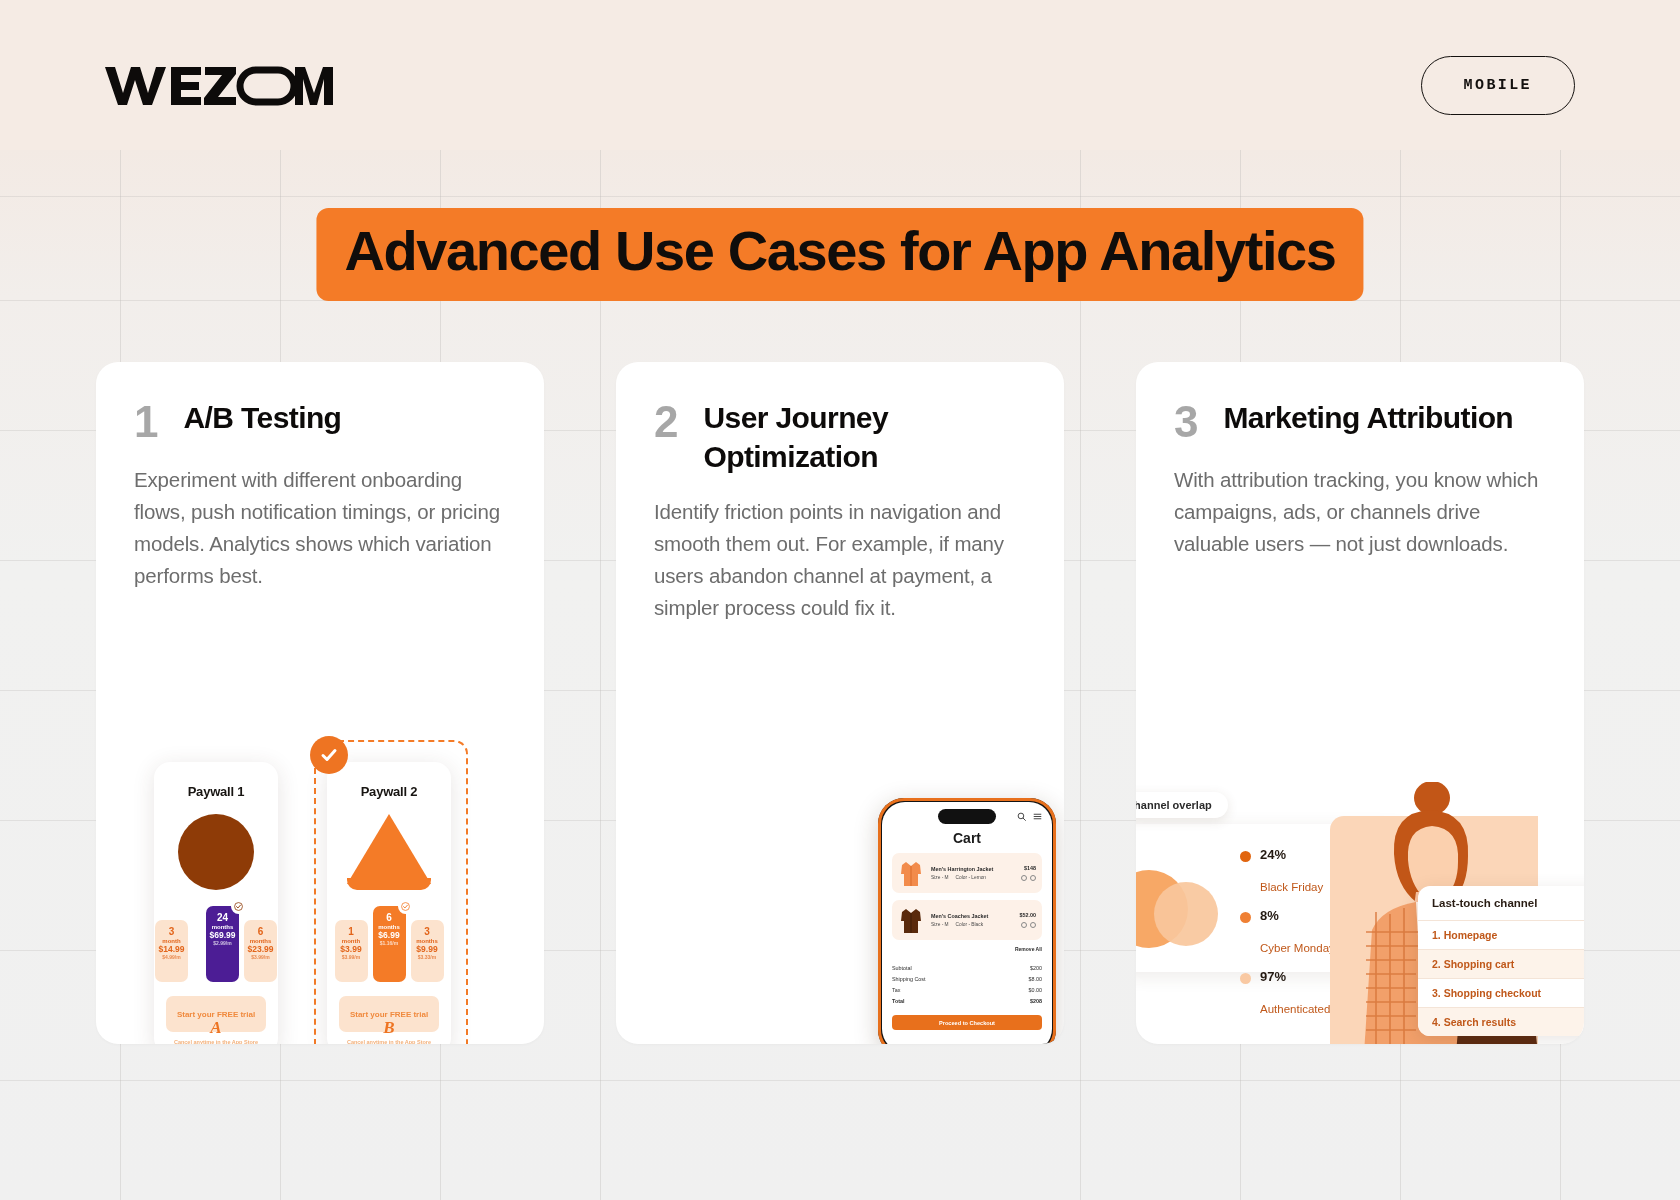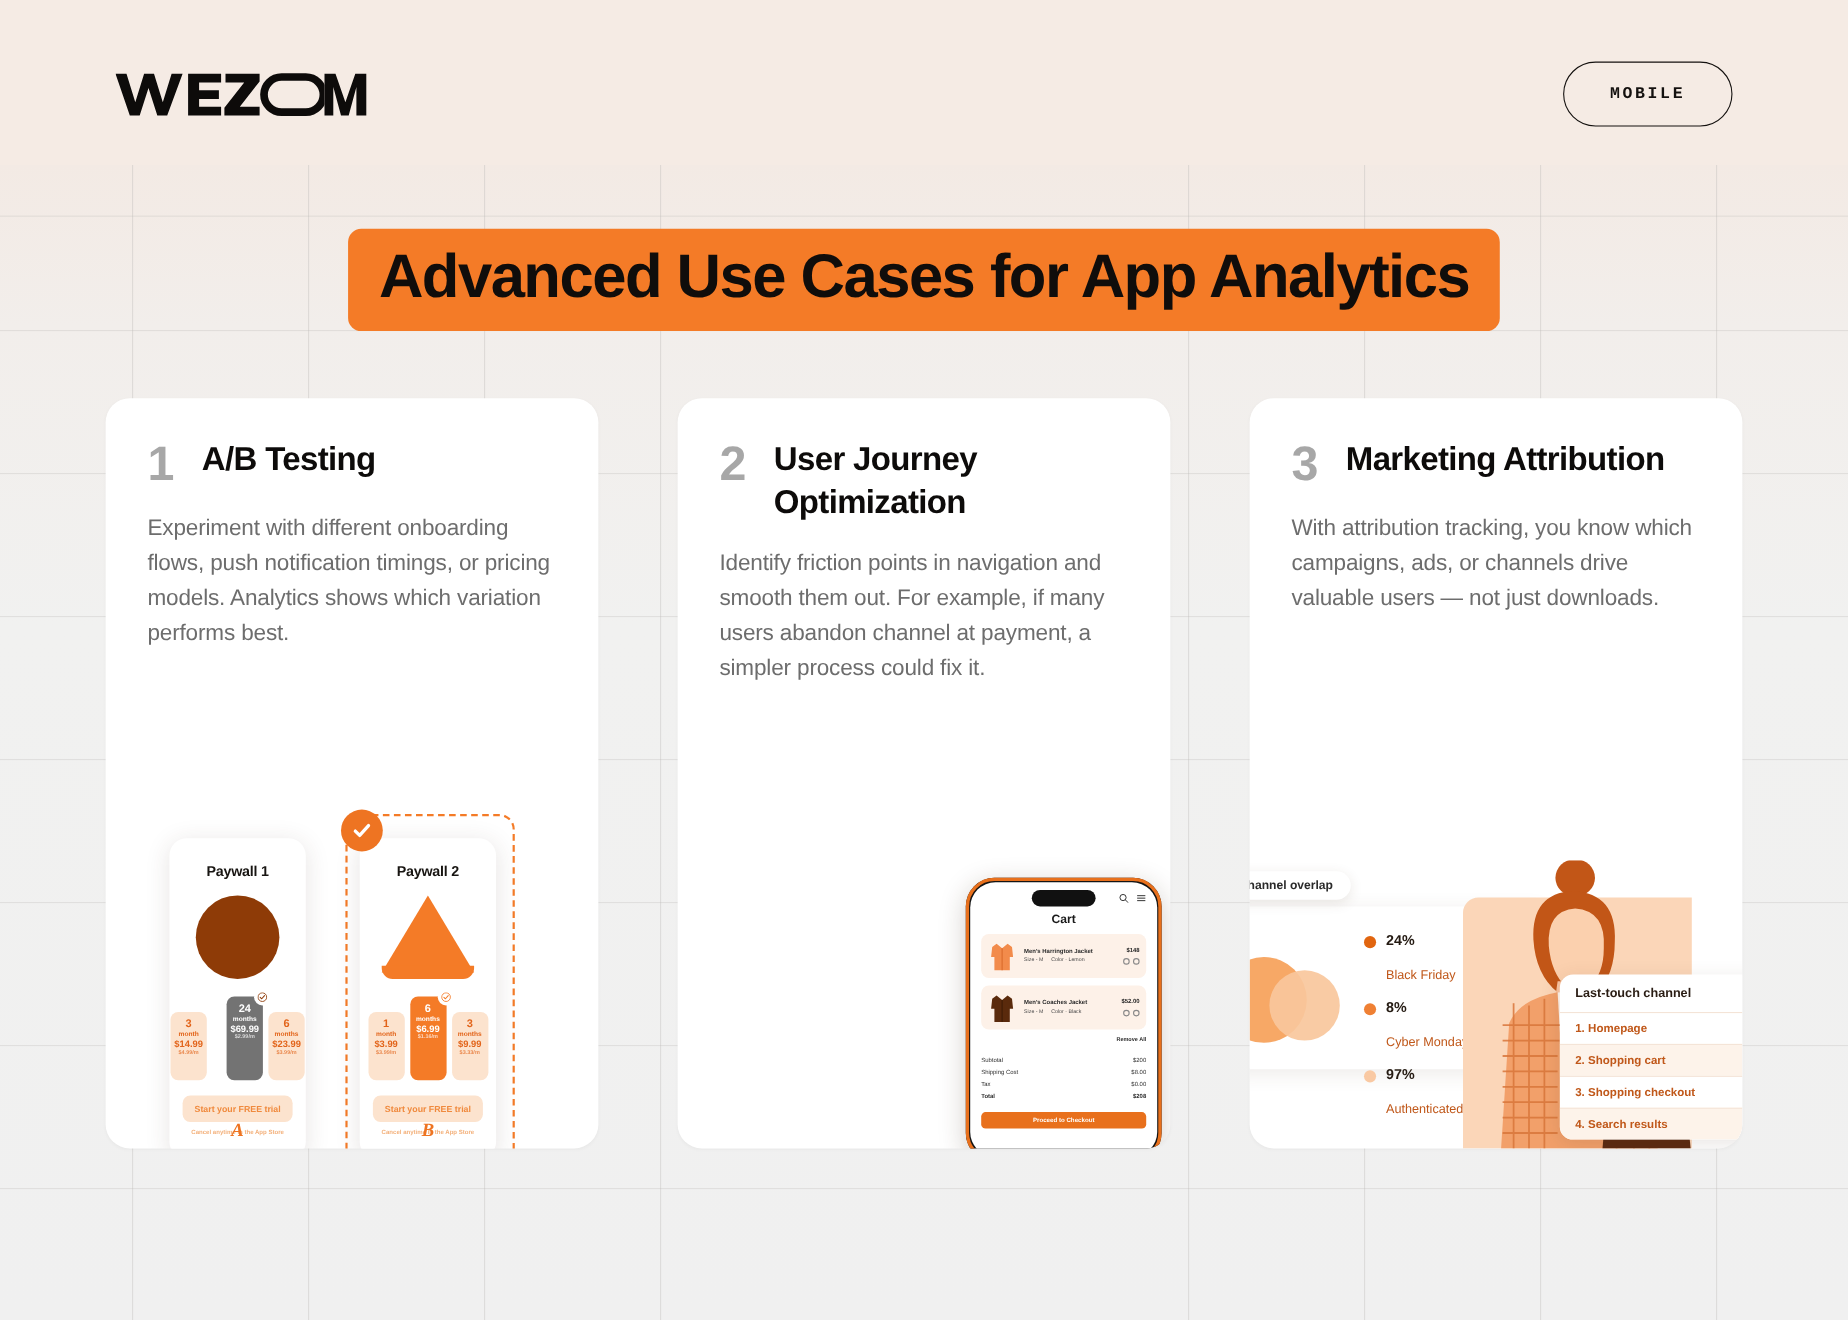--- a/index.html
+++ b/index.html
@@ -129,36 +129,36 @@
     content: ""; position: absolute; left: 50%; bottom: 0; transform: translateX(-50%);
     width: 84px; height: 12px; background: #F47B27; border-radius: 0 0 10px 10px;
   }
   .tiers { display: flex; align-items: flex-end; justify-content: center; gap: 5px; margin-top: 16px; }
   .tier {
     width: 33px; border-radius: 7px; padding: 6px 2px;
     text-align: center; line-height: 1.15;
   }
   .tier-side { background: #FCE3CE; height: 62px; }
   .tier-mid { height: 76px; position: relative; }
-  .tier-mid-a { background: #737373; margin-left: 13px; }
+  .tier-mid-a { background: #4c1d95; margin-left: 13px; }
   .tier-mid-b { background: #F47B27; }
   .tier-n { font-size: 10px; font-weight: 700; }
   .tier-u { font-size: 6px; font-weight: 600; }
   .tier-p { font-size: 8.5px; font-weight: 700; margin-top: 1px; }
   .tier-m { font-size: 5px; font-weight: 600; opacity: 0.72; }
   .tier-side .tier-n, .tier-side .tier-u, .tier-side .tier-p, .tier-side .tier-m { color: #E2641A; }
   .tier-mid .tier-n, .tier-mid .tier-u, .tier-mid .tier-p, .tier-mid .tier-m { color: #ffffff; }
   .tier-badge {
     position: absolute; top: -7px; right: -7px; width: 15px; height: 15px;
     border-radius: 50%; background: #fff;
     display: flex; align-items: center; justify-content: center;
   }
   .tier-badge svg { width: 9px; height: 9px; }
   .pw-cta {
-    margin: 14px 12px 0; height: 24px; border-radius: 7px; background: #FCE3CE;
+    margin: 14px 12px 0; height: 36px; border-radius: 7px; background: #FCE3CE;
     display: flex; align-items: center; justify-content: center;
     font-size: 8px; font-weight: 700; color: #F08A3E;
   }
   .pw-fine {
     margin-top: 7px; text-align: center; font-size: 5.5px; color: #F3B07A; font-weight: 600;
   }
   .pw-letter {
     position: absolute; bottom: 6px; width: 124px; text-align: center;
     font-size: 17px; font-style: italic; font-weight: 600; color: #EE7422;
     font-family: "Liberation Serif", serif;
@@ -179,21 +179,21 @@
   .phone-screen {
     width: 100%; height: 100%; background: #fff; border-radius: 23px;
     overflow: hidden; position: relative; padding: 8px 10px;
   }
   .notch {
     position: absolute; top: 7px; left: 50%; transform: translateX(-50%);
     width: 58px; height: 15px; background: #111; border-radius: 10px;
   }
   .ph-top { display: flex; justify-content: flex-end; gap: 7px; height: 12px; align-items: center; }
   .ph-top svg { width: 9px; height: 9px; }
-  .ph-title { text-align: center; font-size: 11px; font-weight: 700; color: #1a1a1a; margin-top: 8px; }
+  .ph-title { text-align: center; font-size: 14px; font-weight: 700; color: #1a1a1a; margin-top: 8px; }
   .ph-item {
     display: flex; gap: 7px; background: #FDF1E8; border-radius: 7px;
     padding: 5px 6px; margin-top: 7px; align-items: center;
   }
   .ph-thumb { width: 26px; height: 30px; flex: 0 0 auto; position: relative; }
   .ph-meta { flex: 1; }
   .ph-name { font-size: 5.4px; font-weight: 700; color: #2a2a2a; }
   .ph-attr { font-size: 4.8px; color: #4a4a4a; margin-top: 3px; display: flex; gap: 7px; }
   .ph-dots { display: flex; gap: 3px; align-items: center; }
   .ph-dots i { width: 6px; height: 6px; border-radius: 50%; border: 0.7px solid #888; display: block; }

